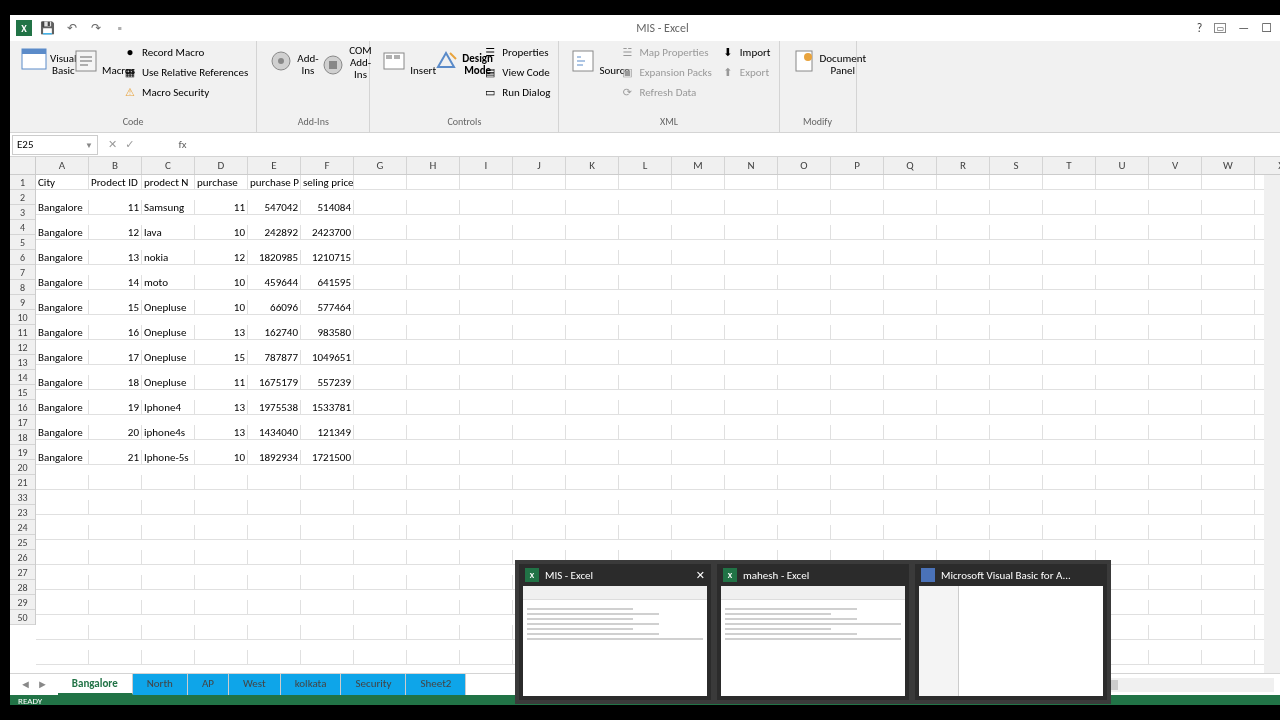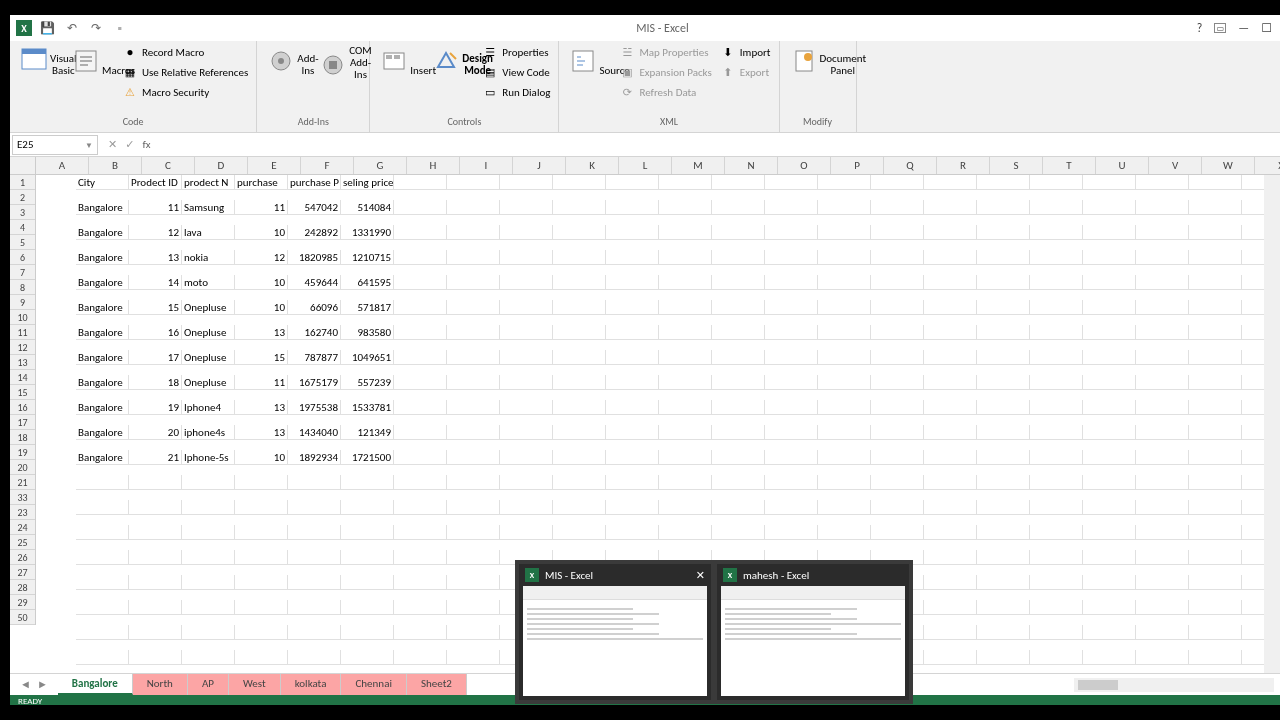--- a/index.html
+++ b/index.html
@@ -33,41 +33,41 @@
 .big-btn .ico{width:32px;height:32px;display:flex;align-items:center;justify-content:center;}
 .small-btns{display:flex;flex-direction:column;gap:2px;justify-content:center;}
 .small-btn{display:flex;align-items:center;gap:4px;padding:1px 2px;white-space:nowrap;}
 .small-btn .ico{width:16px;height:16px;display:flex;align-items:center;justify-content:center;}
 
 
 .formula-bar{height:24px;display:flex;align-items:center;border-bottom:1px solid #d4d4d4;font-size:11px;}
 .name-box{width:86px;height:20px;border:1px solid #ccc;margin:2px;padding:2px 4px;display:flex;align-items:center;justify-content:space-between;}
 .name-box .dd{color:#888;font-size:8px;}
 .fx-controls{display:flex;gap:8px;padding:0 8px;color:#999;align-items:center;}
-.fx-controls .fx{color:#666;}
+.fx-controls .fx{color:#666;margin-left:36px;}
 .formula-input{flex:1;height:20px;border:none;padding:2px;}
 
 
 .grid-area{flex:1;display:flex;overflow:hidden;position:relative;}
 .corner{width:26px;height:18px;background:#f0f0f0;border-right:1px solid #ccc;border-bottom:1px solid #ccc;position:absolute;top:0;left:0;z-index:2;}
 .col-headers{position:absolute;top:0;left:26px;right:0;height:18px;display:flex;background:#f0f0f0;border-bottom:1px solid #ccc;z-index:1;font-size:11px;}
 .col-h{width:53px;text-align:center;border-right:1px solid #d4d4d4;color:#444;line-height:18px;flex-shrink:0;}
 .row-headers{position:absolute;top:18px;left:0;width:26px;background:#f0f0f0;border-right:1px solid #ccc;z-index:1;font-size:10px;}
 .row-h{height:15px;text-align:center;border-bottom:1px solid #d4d4d4;color:#444;line-height:15px;}
 .cells{position:absolute;top:18px;left:26px;right:0;bottom:0;}
-.row{display:flex;height:25px;margin-left:40px;}
+.row{display:flex;height:25px;}
 .cell{width:53px;height:15px;border-right:1px solid #e0e0e0;border-bottom:1px solid #e0e0e0;font-size:11px;padding:0 2px;overflow:hidden;white-space:nowrap;line-height:15px;flex-shrink:0;}
 .cell.num{text-align:right;}
 .scroll-right{position:absolute;right:0;top:18px;bottom:0;width:16px;background:#f0f0f0;}
 
 
 .sheet-bar{height:22px;background:#fff;border-top:1px solid #d4d4d4;display:flex;align-items:center;font-size:11px;}
 .sheet-nav{display:flex;gap:6px;padding:0 10px;color:#888;}
 .sheet-tabs{display:flex;}
-.sheet-tab{padding:3px 14px;border-right:1px solid #ccc;background:#fca5a5;color:#444;}
+.sheet-tab{padding:3px 14px;border-right:1px solid #ccc;background:#0ea5e9;color:#444;}
 .sheet-tab.active{background:#fff;font-weight:bold;color:#217346;border-bottom:2px solid #217346;}
 .sheet-scroll{flex:1;display:flex;justify-content:flex-end;padding-right:6px;}
 .scroll-h{width:200px;height:14px;background:#f0f0f0;display:flex;align-items:center;}
 .scroll-h .thumb{width:40px;height:10px;background:#ccc;margin-left:4px;}
 
 
 .statusbar{height:10px;background:#217346;display:flex;align-items:center;padding:0 8px;font-size:9px;color:#fff;}
 
 
 .task-previews{position:absolute;bottom:16px;left:515px;display:flex;gap:6px;background:#3a3a3a;padding:4px;z-index:10;}
@@ -397,21 +397,21 @@
           <div class="cell"></div>
           <div class="cell"></div>
           <div class="cell"></div>
         </div>
         <div class="row">
           <div class="cell">Bangalore</div>
           <div class="cell num">12</div>
           <div class="cell">lava</div>
           <div class="cell num">10</div>
           <div class="cell num">242892</div>
-          <div class="cell num">1331990</div>
+          <div class="cell num">2423700</div>
           <div class="cell"></div>
           <div class="cell"></div>
           <div class="cell"></div>
           <div class="cell"></div>
           <div class="cell"></div>
           <div class="cell"></div>
           <div class="cell"></div>
           <div class="cell"></div>
           <div class="cell"></div>
           <div class="cell"></div>
@@ -475,21 +475,21 @@
           <div class="cell"></div>
           <div class="cell"></div>
           <div class="cell"></div>
         </div>
         <div class="row">
           <div class="cell">Bangalore</div>
           <div class="cell num">15</div>
           <div class="cell">Onepluse</div>
           <div class="cell num">10</div>
           <div class="cell num">66096</div>
-          <div class="cell num">571817</div>
+          <div class="cell num">577464</div>
           <div class="cell"></div>
           <div class="cell"></div>
           <div class="cell"></div>
           <div class="cell"></div>
           <div class="cell"></div>
           <div class="cell"></div>
           <div class="cell"></div>
           <div class="cell"></div>
           <div class="cell"></div>
           <div class="cell"></div>
@@ -1134,21 +1134,21 @@
     <div class="sheet-nav">
       <span>◄</span>
       <span>►</span>
     </div>
     <div class="sheet-tabs" id="sheet-tabs">
         <div class="sheet-tab active">Bangalore</div>
         <div class="sheet-tab">North</div>
         <div class="sheet-tab">AP</div>
         <div class="sheet-tab">West</div>
         <div class="sheet-tab">kolkata</div>
-        <div class="sheet-tab">Chennai</div>
+        <div class="sheet-tab">Security</div>
         <div class="sheet-tab">Sheet2</div>
       </div>
     <div class="sheet-scroll">
         <div class="scroll-h">
           <div class="thumb"></div>
         </div>
       </div>
   </div>
 
   <div class="statusbar">
@@ -1187,15 +1187,27 @@
           <div class="tline med"></div>
           <div class="tline short"></div>
           <div class="tline med"></div>
           <div class="tline"></div>
           <div class="tline short"></div>
           <div class="tline med"></div>
           <div class="tline"></div>
         </div>
       </div>
   </div>
+  <div class="preview">
+    <div class="preview-head">
+        <div class="vb"></div>
+        <span>Microsoft Visual Basic for A...</span>
+      </div>
+    <div class="preview-thumb">
+        <div class="thumb-vba">
+          <div class="thumb-vba-tree"></div>
+          <div class="thumb-vba-code"></div>
+        </div>
+      </div>
+  </div>
 </div>
 
 <div class="letterbox-bottom"></div>
 
 </body></html>

